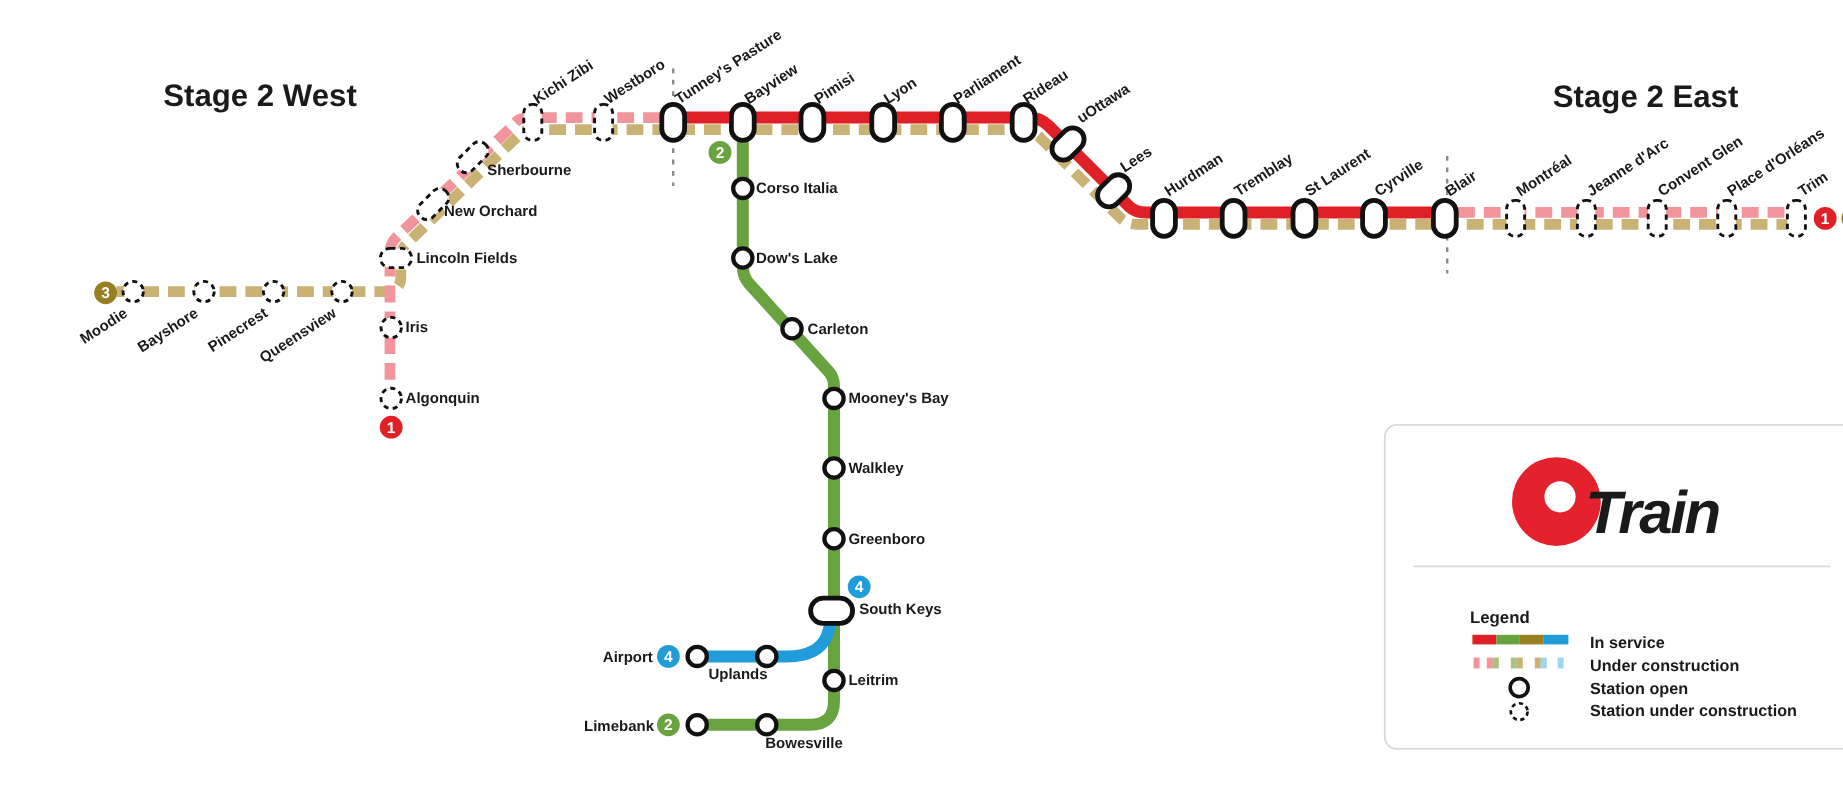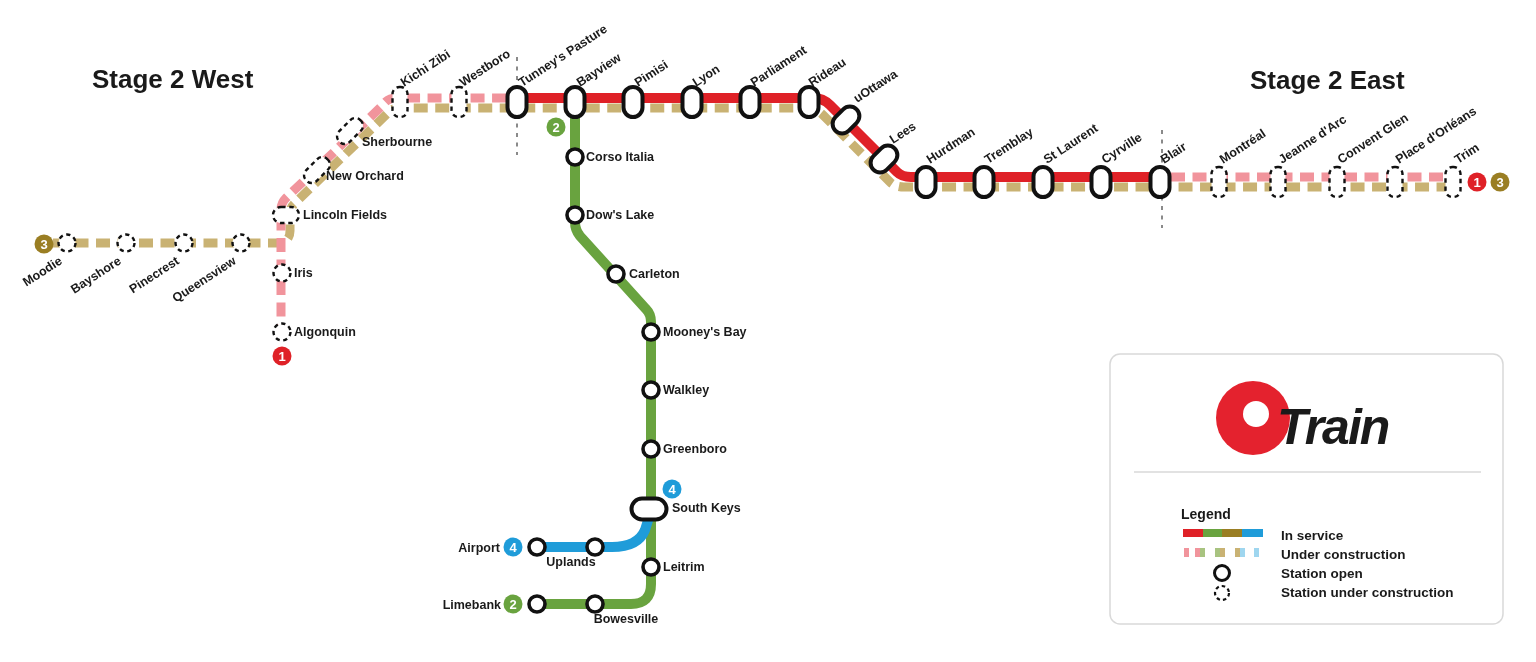--- a/index.html
+++ b/index.html
@@ -1,16 +1,16 @@
 <!DOCTYPE html>
 <html><head>
 <meta charset="utf-8">
 <style>
   html,body { margin:0; padding:0; background:#ffffff; }
-  .map-wrap { width:1292px; height:662px; position:relative; background:#fff; }
+  .map-wrap { width:1292px; height:662px; position:relative; background:#fff;margin-left:44px; }
   svg { display:block; }
   text { font-family:"Liberation Sans", sans-serif; fill:#1a1a1a; }
   .stage-title { font-size:26px; font-weight:bold; }
   .lbl   { font-size:12.5px; font-weight:bold; }
   .badge-num { font-size:13px; font-weight:bold; fill:#ffffff; text-anchor:middle; }
   .legend-h  { font-size:14px; font-weight:bold; }
   .legend-t  { font-size:13.5px; font-weight:bold; }
   .logo-text { font-size:50px; font-weight:bold; font-style:italic; letter-spacing:-2px; }
   .open-oval { fill:#fff; stroke:#111; stroke-width:4; }
   .open-dot  { fill:#fff; stroke:#111; stroke-width:3.6; }

